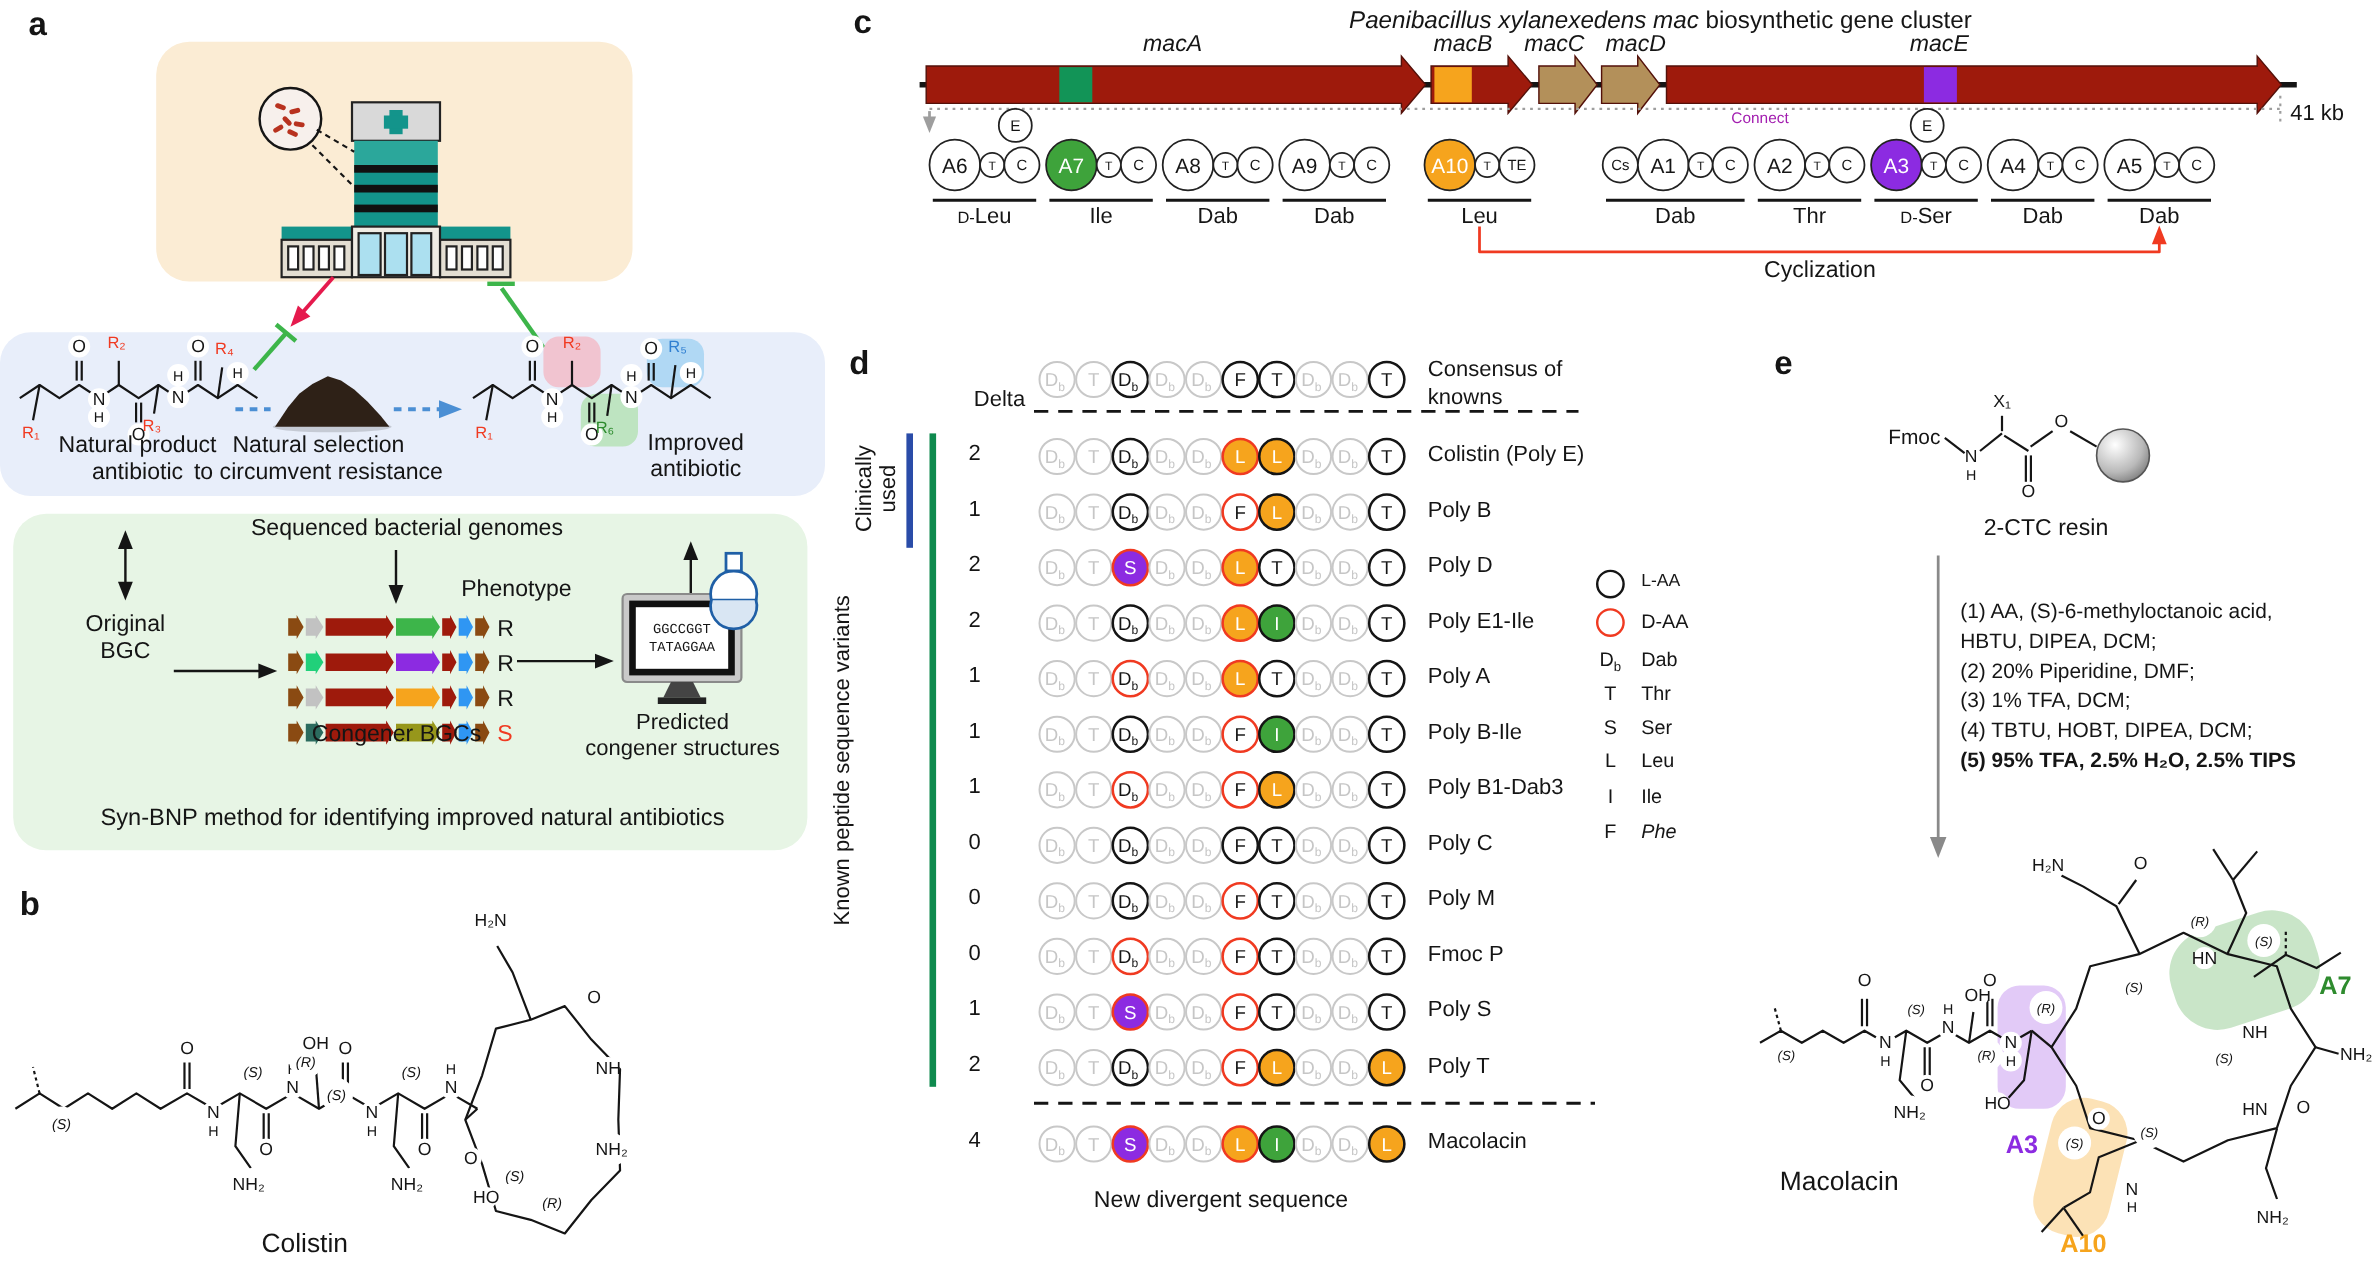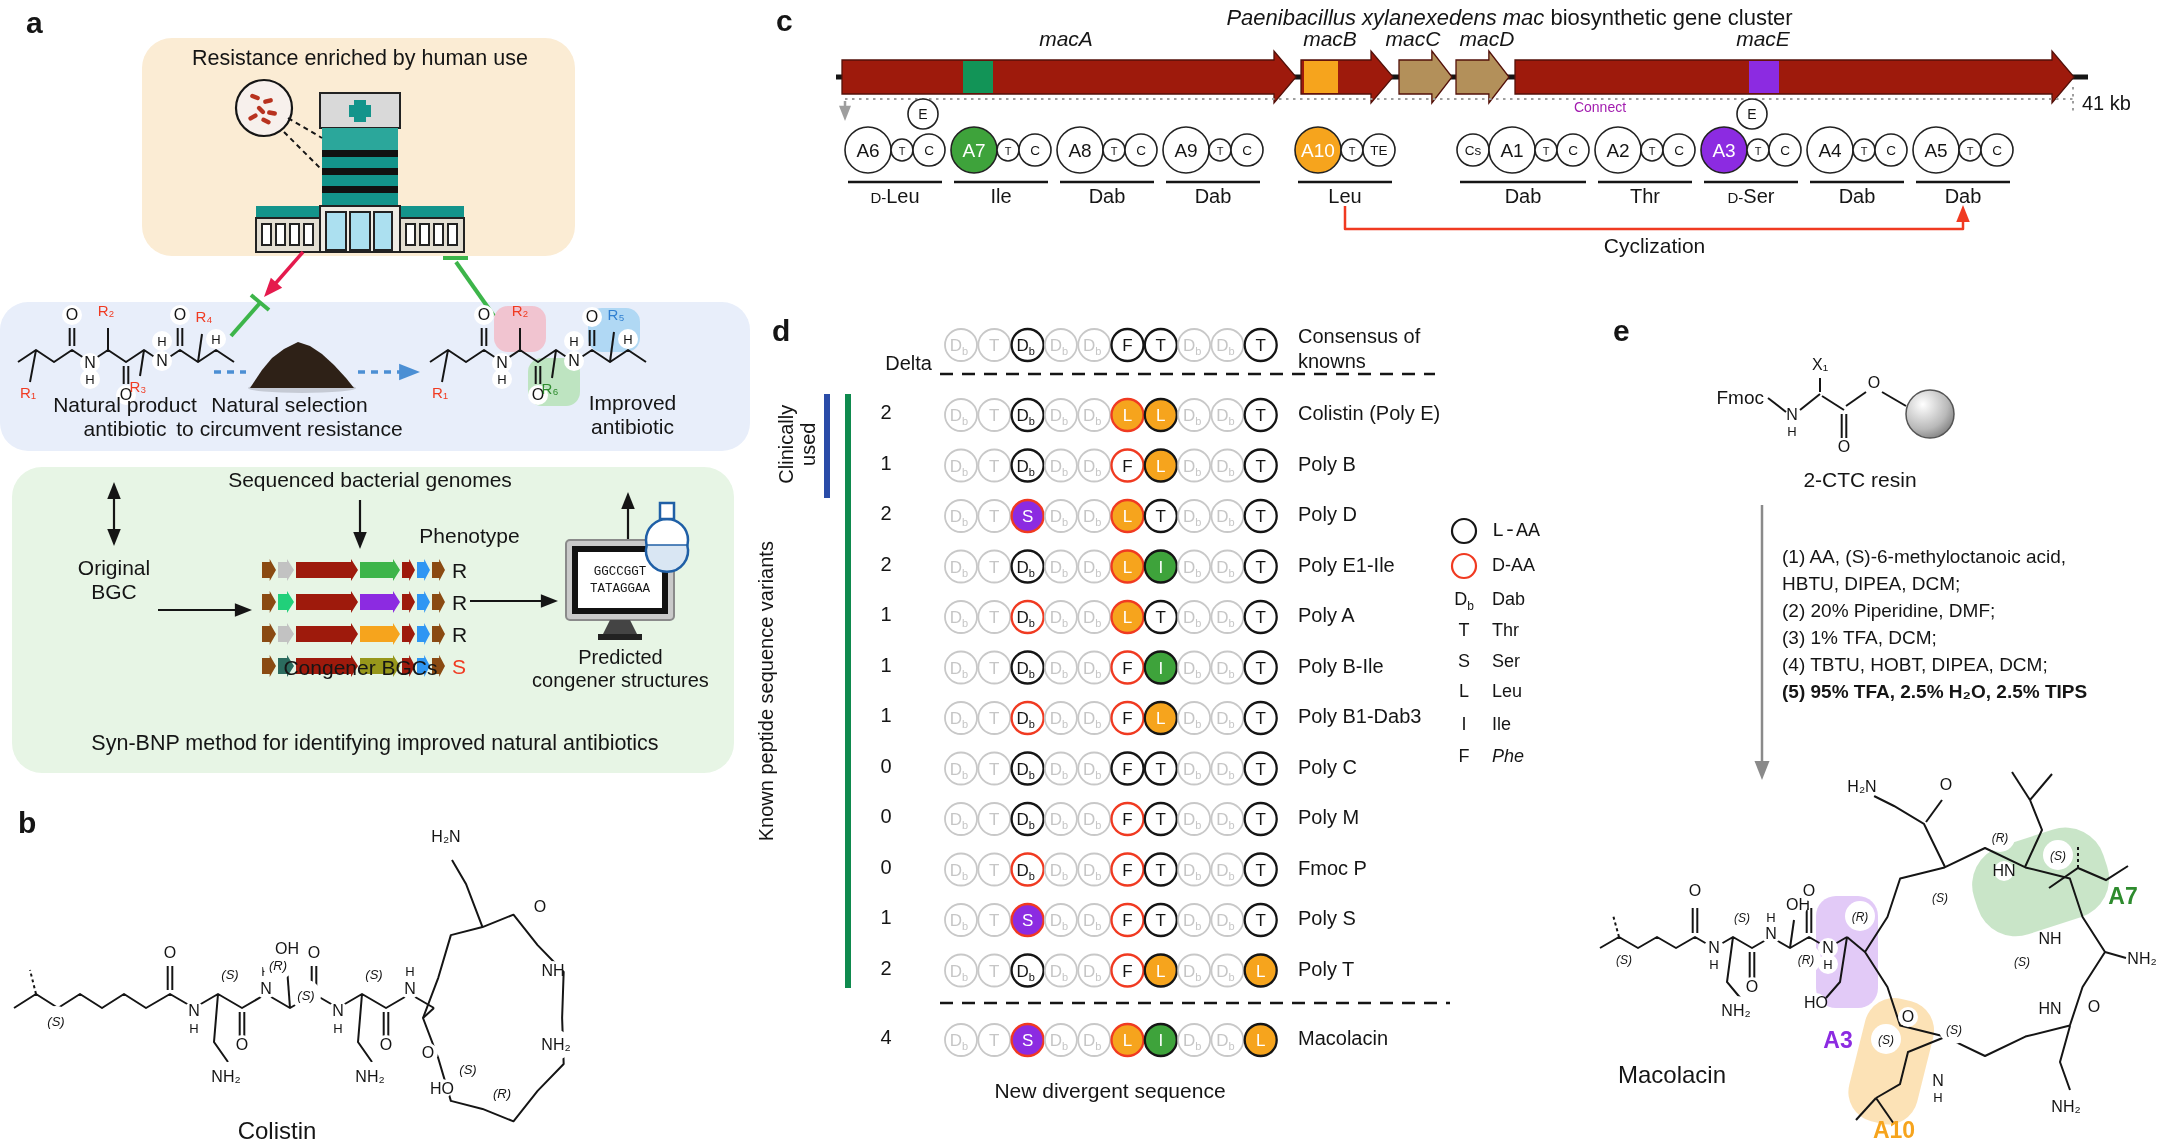--- a/index.html
+++ b/index.html
@@ -1092,21 +1092,20 @@
         </g>
       </g>
     </svg>
 
   <div class="t plabel" style="left:26px;top:6px">a</div>
   <div class="t plabel" style="left:18px;top:806px">b</div>
   <div class="t plabel" style="left:776px;top:4px">c</div>
   <div class="t plabel" style="left:772px;top:314px">d</div>
   <div class="t plabel" style="left:1613px;top:314px">e</div>
 
-  <div class="t ctr" style="left:150px;top:46px;width:420px;font-size:21.5px">Resistance enriched by human use</div>
 
   <div class="t ctr" style="left:40px;top:393px;width:170px;font-size:21px">Natural product</div>
   <div class="t ctr" style="left:40px;top:417px;width:170px;font-size:21px">antibiotic</div>
   <div class="t ctr" style="left:172px;top:393px;width:235px;font-size:21px">Natural selection</div>
   <div class="t ctr" style="left:172px;top:417px;width:235px;font-size:21px">to circumvent resistance</div>
   <div class="t ctr" style="left:545px;top:391px;width:175px;font-size:21px">Improved</div>
   <div class="t ctr" style="left:545px;top:415px;width:175px;font-size:21px">antibiotic</div>
 
   <div class="t ctr" style="left:205px;top:468px;width:330px;font-size:21px">Sequenced bacterial genomes</div>
   <div class="t ctr" style="left:402px;top:524px;width:135px;font-size:21px">Phenotype</div>
@@ -1156,21 +1155,21 @@
     <div class="t" style="left: 856px; top: 805px; width: 60px; text-align: center; font-size: 20px;">0</div>
     <div class="t" style="left: 1298px; top: 806px; font-size: 20px;">Poly M</div>
     <div class="t" style="left: 856px; top: 855.5px; width: 60px; text-align: center; font-size: 20px;">0</div>
     <div class="t" style="left: 1298px; top: 856.5px; font-size: 20px;">Fmoc P</div>
     <div class="t" style="left: 856px; top: 906px; width: 60px; text-align: center; font-size: 20px;">1</div>
     <div class="t" style="left: 1298px; top: 907px; font-size: 20px;">Poly S</div>
     <div class="t" style="left: 856px; top: 956.5px; width: 60px; text-align: center; font-size: 20px;">2</div>
     <div class="t" style="left: 1298px; top: 957.5px; font-size: 20px;">Poly T</div>
     <div class="t" style="left: 856px; top: 1026px; width: 60px; text-align: center; font-size: 20px;">4</div>
     <div class="t" style="left: 1298px; top: 1027px; font-size: 20px;">Macolacin</div>
-    <div class="t" style="left: 1492px; top: 520px; font-size: 20px; font-family: Liberation Mono, monospace;">L-AA</div>
+    <div class="t" style="left: 1492px; top: 520px; font-size: 16px;">L-AA</div>
     <div class="t" style="left: 1492px; top: 555px; font-size: 18px;">D-AA</div>
     <div class="t" style="left: 1436px; top: 589px; width: 56px; text-align: center; font-size: 18px;">D<sub style="font-size:12px">b</sub></div>
     <div class="t" style="left: 1492px; top: 589px; font-size: 18px;">Dab</div>
     <div class="t" style="left: 1436px; top: 620px; width: 56px; text-align: center; font-size: 18px;">T</div>
     <div class="t" style="left: 1492px; top: 620px; font-size: 18px;">Thr</div>
     <div class="t" style="left: 1436px; top: 651px; width: 56px; text-align: center; font-size: 18px;">S</div>
     <div class="t" style="left: 1492px; top: 651px; font-size: 18px;">Ser</div>
     <div class="t" style="left: 1436px; top: 681px; width: 56px; text-align: center; font-size: 18px;">L</div>
     <div class="t" style="left: 1492px; top: 681px; font-size: 18px;">Leu</div>
     <div class="t" style="left: 1436px; top: 714px; width: 56px; text-align: center; font-size: 18px;">I</div>

